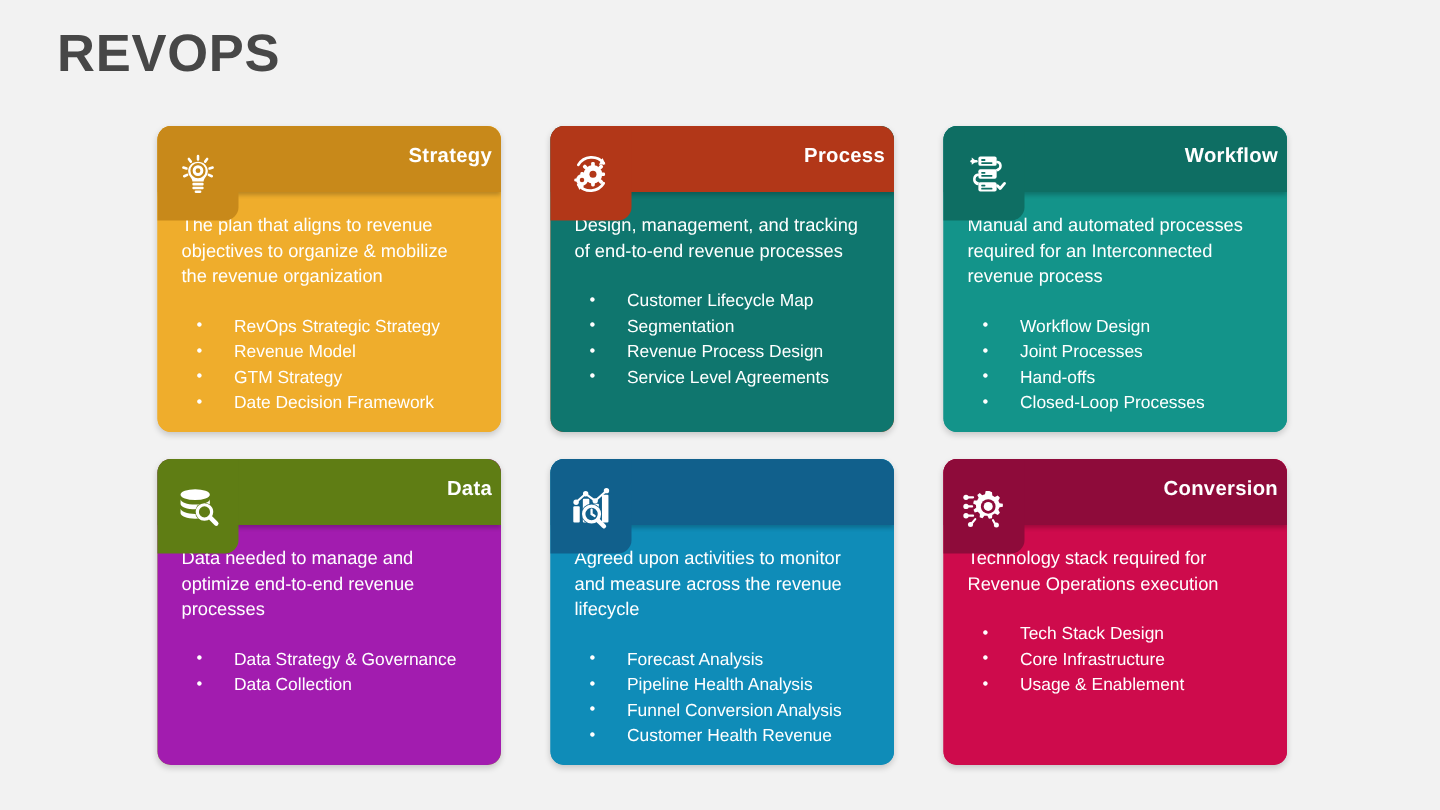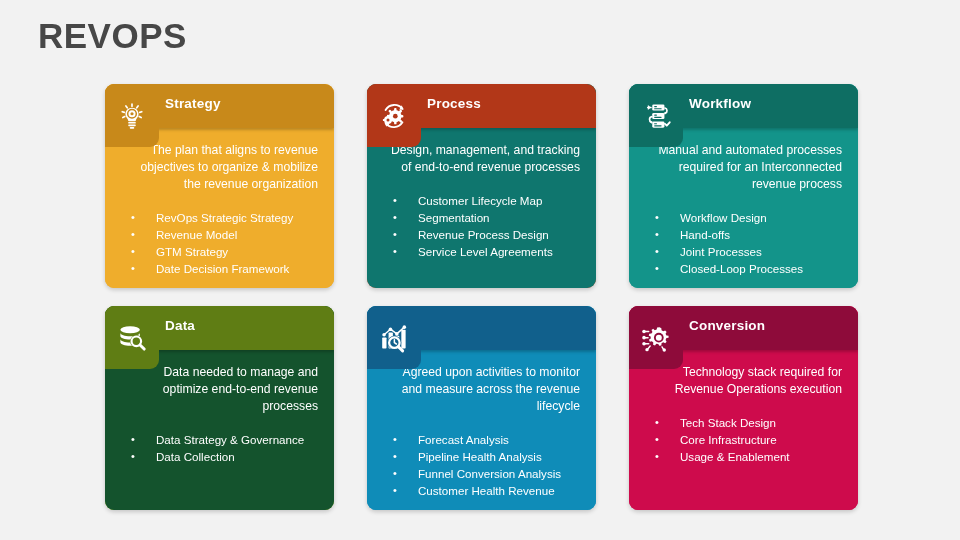--- a/index.html
+++ b/index.html
@@ -42,21 +42,21 @@
   .card-header {
     position:absolute;
     left:0; top:0; right:0;
     height:44px;
     border-radius:9px 9px 0 0;
     box-shadow:0 2px 3px rgba(0,0,0,0.22);
   }
   .card-title {
     position:absolute;
     left:60px; right:6px; top:12px;
-    text-align:left;
+    text-align:right;
     color:#ffffff;
     font-size:13.5px;
     font-weight:bold;
     letter-spacing:0.2px;
   }
   .icon-tab {
     position:absolute;
     left:0; top:0;
     width:54px; height:63px;
     border-radius:9px 0 9px 0;
@@ -66,21 +66,21 @@
     z-index:3;
   }
   .icon-tab svg { width:30px; height:30px; display:block; }
   .card-content {
     position:absolute;
     left:0; right:0; top:44px; bottom:0;
     padding:14px 10px 8px 10px;
     z-index:2;
   }
   .desc {
-    text-align:right;
+    text-align:left;
     color:#ffffff;
     font-size:12.2px;
     line-height:17px;
     padding:0 6px;
   }
   .bullets {
     list-style:none;
     margin-top:16px;
     padding-left:14px;
   }
@@ -173,22 +173,22 @@
     </svg>
     </div>
     </div>
     <div class="card" style="background: rgb(19, 148, 138); border-radius: 9px;">
     <div class="card-body" style="background:#13948A">
       <div class="card-header" style="background:#0E6E63"></div>
       <div class="card-content">
         <div class="desc">Manual and automated processes required for an Interconnected revenue process</div>
         <ul class="bullets">
             <li>Workflow Design</li>
+            <li>Joint Processes</li>
             <li>Hand-offs</li>
-            <li>Joint Processes</li>
             <li>Closed-Loop Processes</li>
           </ul>
       </div>
     </div>
     <div class="card-title">Workflow</div>
     <div class="icon-tab" style="background:#0E6E63">
       <svg viewBox="0 0 32 32" fill="none">
       <g fill="#fff">
         <rect x="12" y="3.6" width="13" height="6.6" rx="1.4"></rect>
         <rect x="12" y="12.7" width="13" height="6.6" rx="1.4"></rect>
@@ -206,21 +206,21 @@
       <path d="M7.3 4.3 10.6 6.9 7.3 9.5z" fill="#fff"></path>
       <path d="M25.5 7.5c2.8.6 3 4.4.4 5.6" stroke="#fff" stroke-width="1.8" stroke-linecap="round" fill="none"></path>
       <path d="M28 10.8l-2.1 3.4-2-1.3z" fill="#fff"></path>
       <path d="M11.6 16.6c-3.1.5-3.4 5-.4 6.4" stroke="#fff" stroke-width="1.8" stroke-linecap="round" fill="none"></path>
       <path d="M8.6 20.3l2.2 3.3 2-1.3z" fill="#fff"></path>
       <path d="M25.6 24.3l1.9 2 3.1-3.6" stroke="#fff" stroke-width="2" stroke-linecap="round" stroke-linejoin="round" fill="none"></path>
     </svg>
     </div>
     </div>
     <div class="card" style="background: rgb(139, 182, 23); border-radius: 9px;">
-    <div class="card-body" style="background:#14532d">
+    <div class="card-body" style="background:#a21caf">
       <div class="card-header" style="background:#5F7D14"></div>
       <div class="card-content">
         <div class="desc">Data needed to manage and optimize end-to-end revenue processes</div>
         <ul class="bullets">
             <li>Data Strategy &amp; Governance</li>
             <li>Data Collection</li>
           </ul>
       </div>
     </div>
     <div class="card-title">Data</div>

